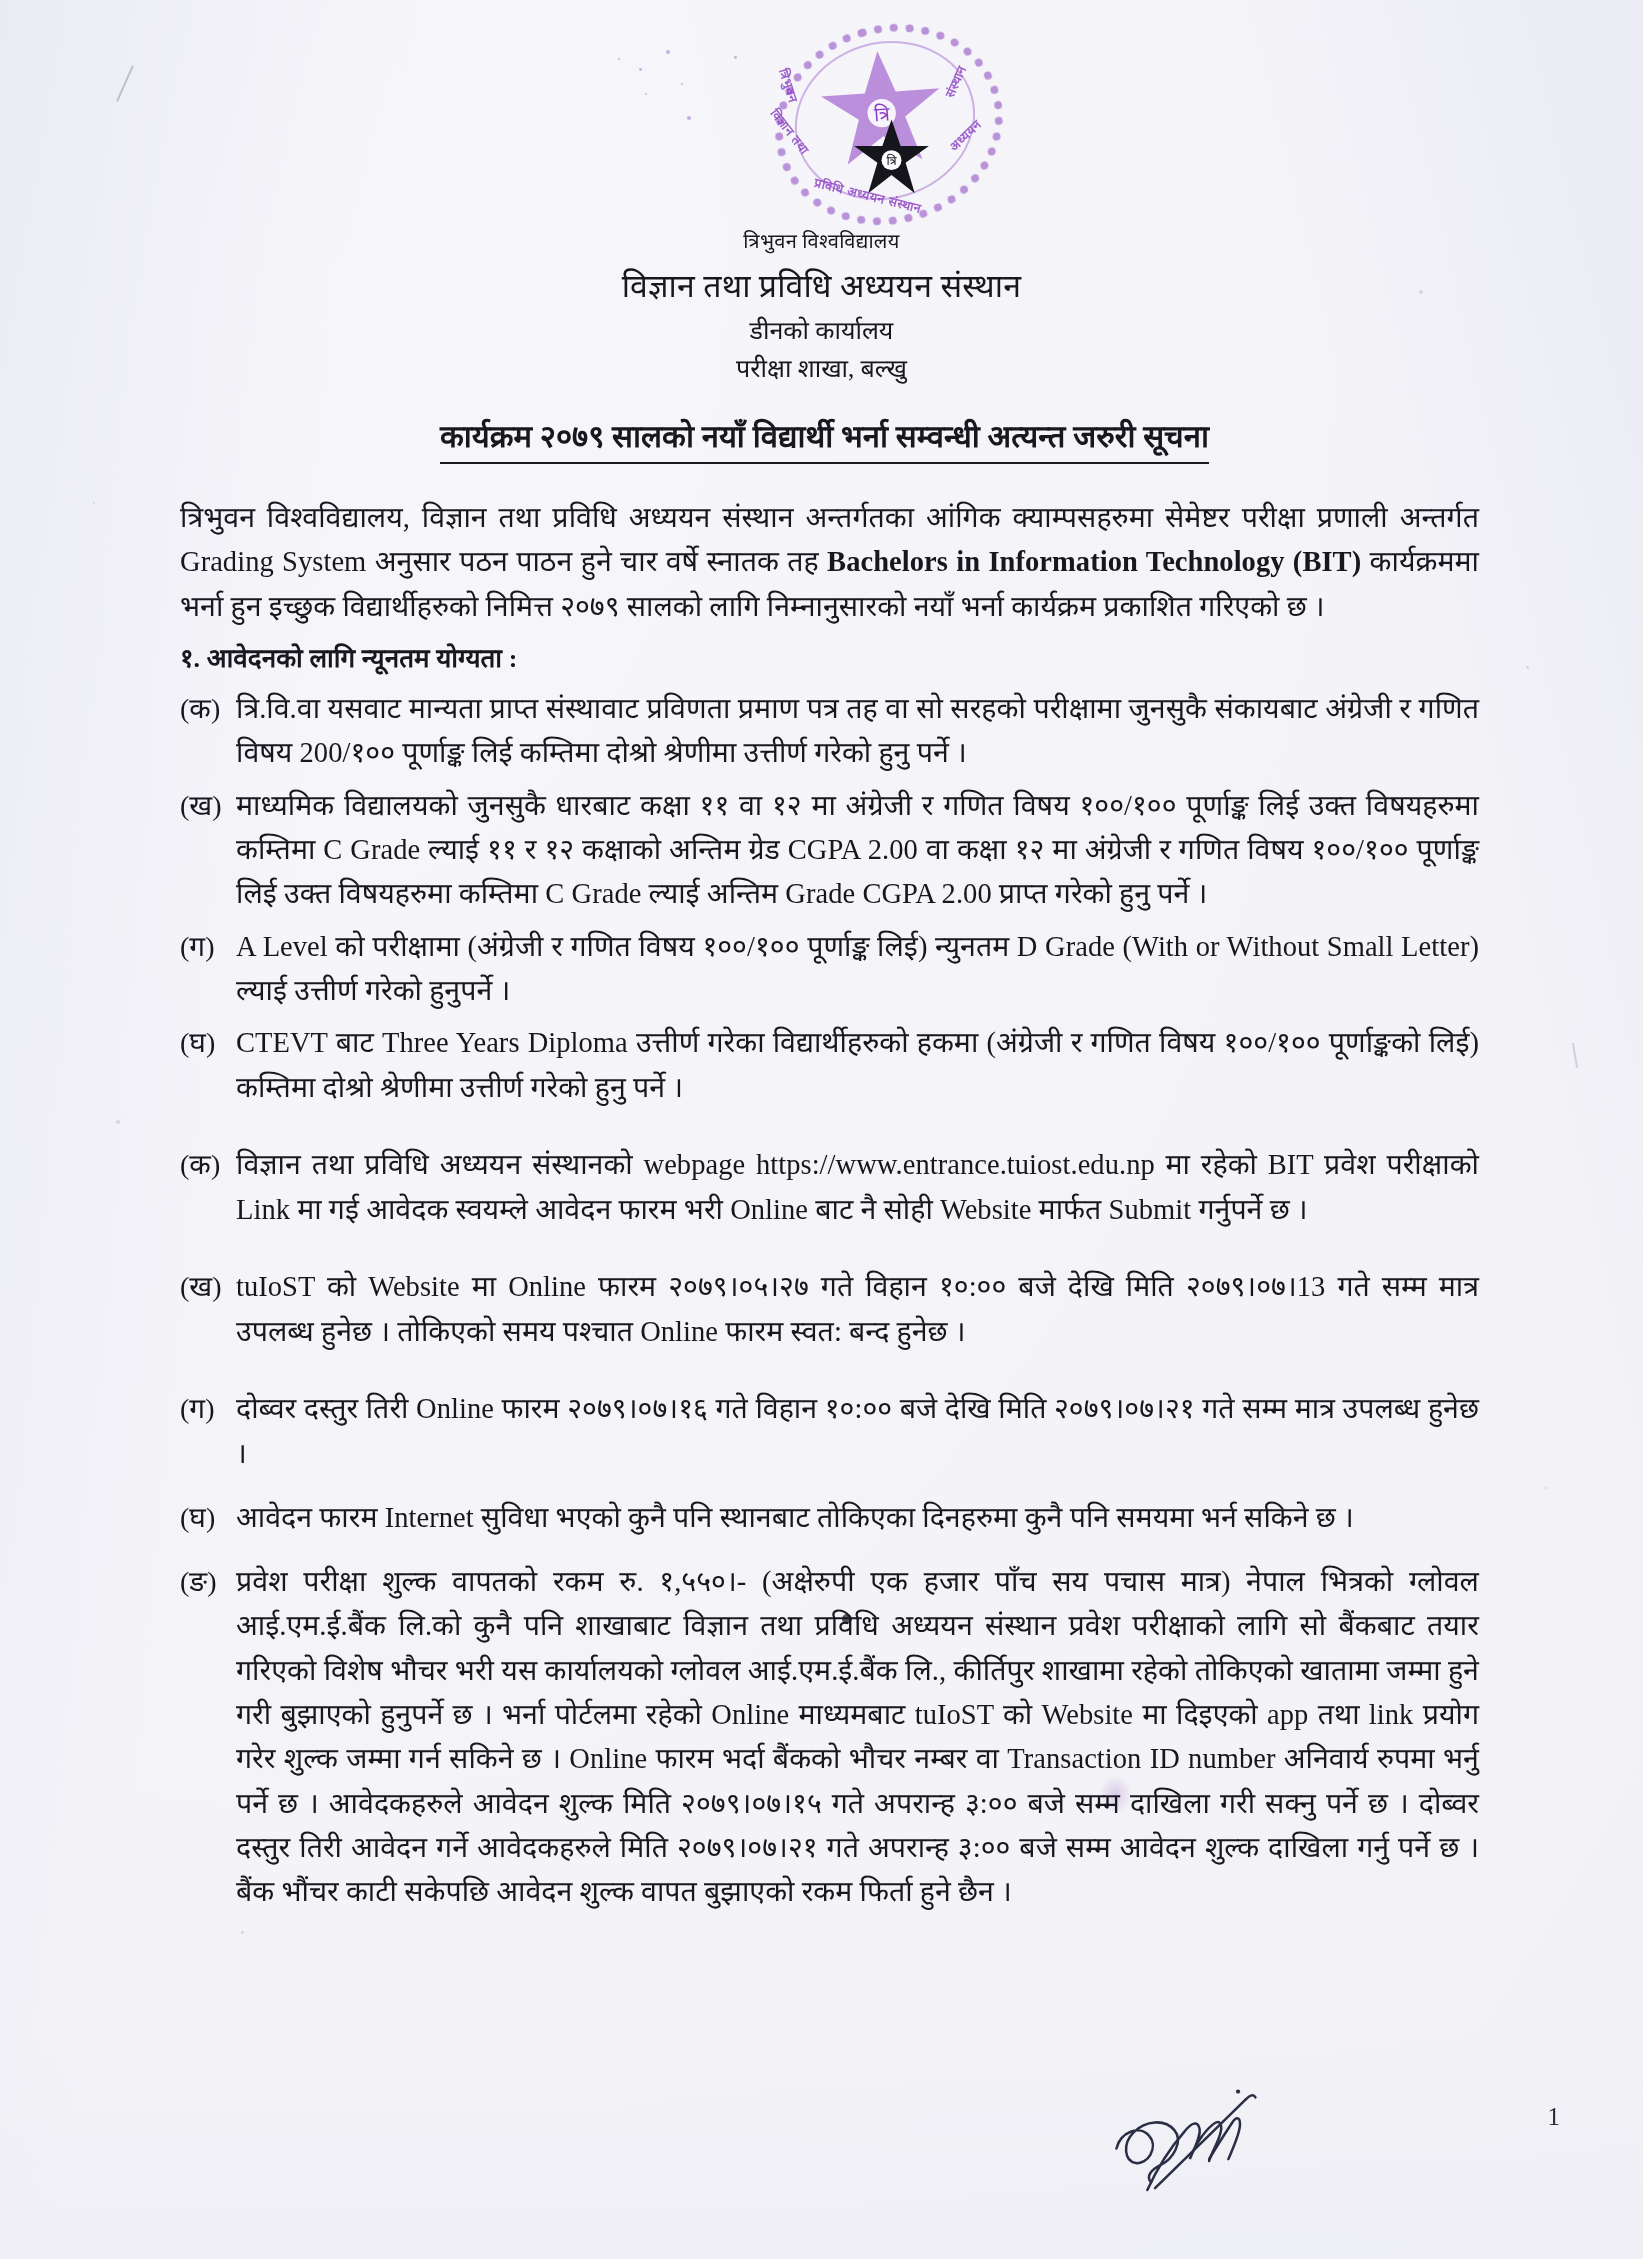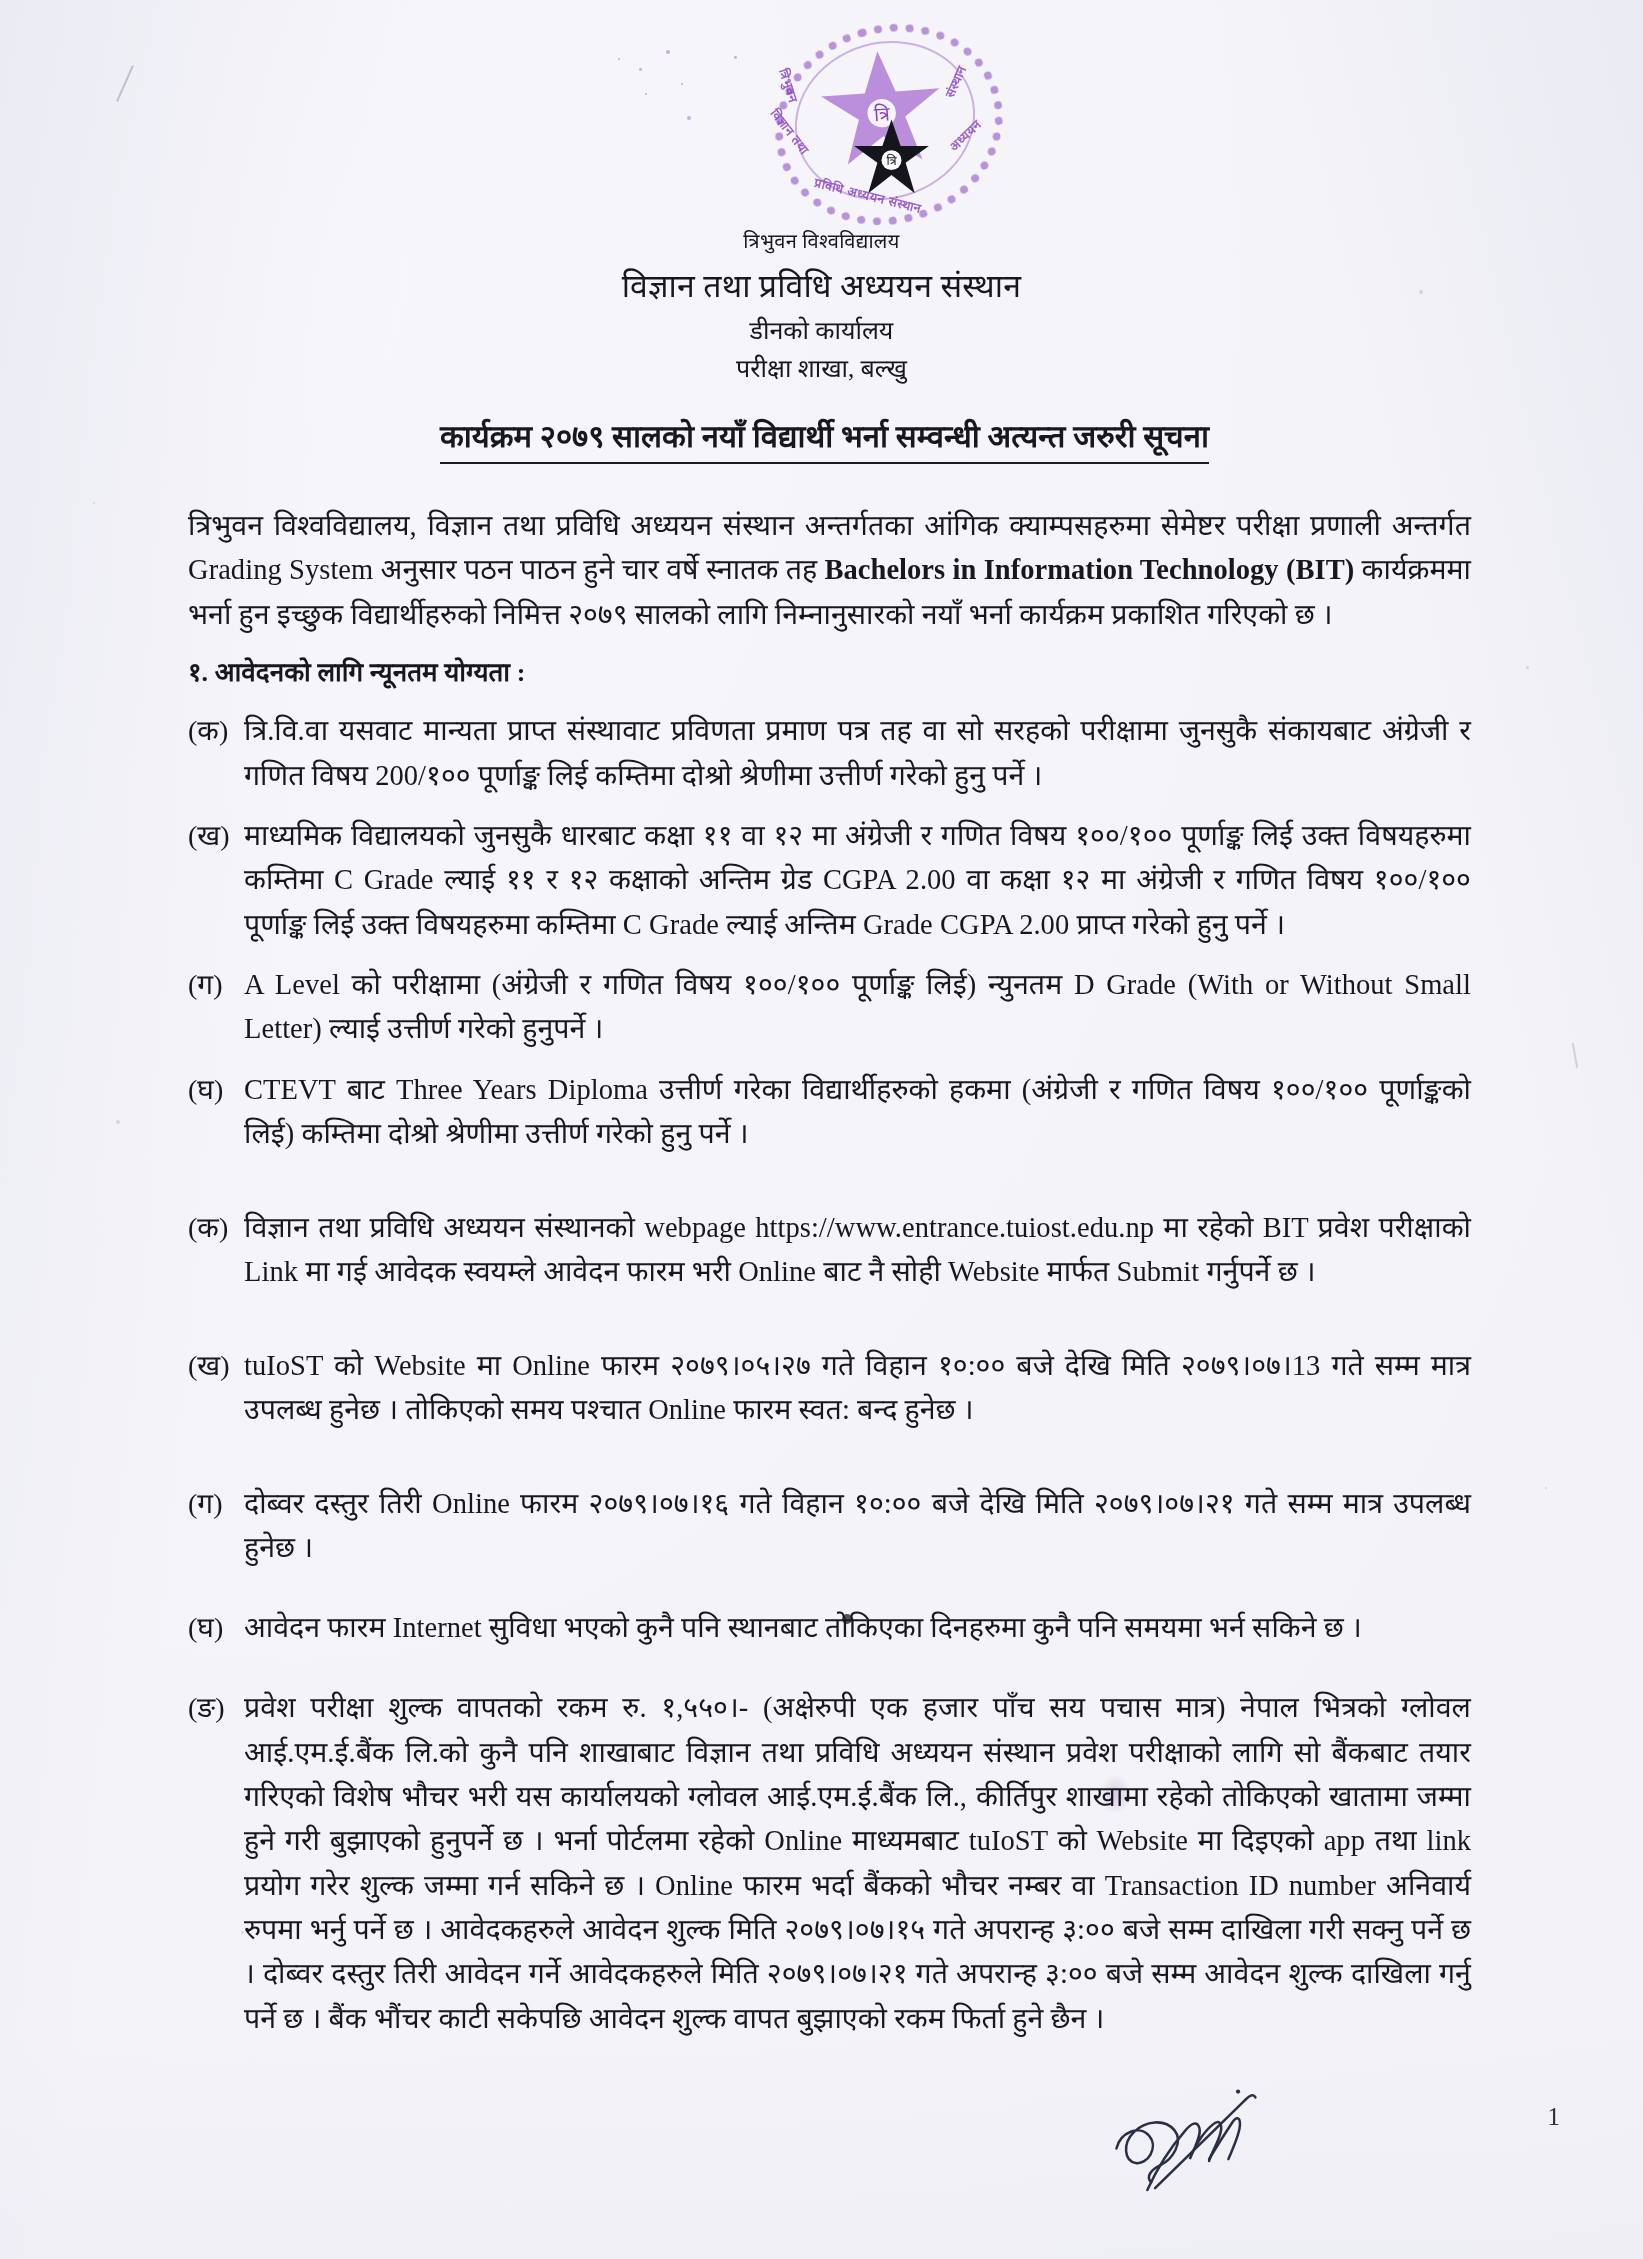--- a/index.html
+++ b/index.html
@@ -121,21 +121,21 @@
   .title-line .en { font-size: 32px; }
 
   
   .body {
     position: absolute;
     left: 172px;
     top: 488px;
     width: 1315px;
   }
   p.para, .lettered, .numhead {
-    margin: 16px;
+    margin: 8px;
     font-size: 28.5px;
     line-height: 1.555;
     text-align: justify;
     text-justify: inter-word;
     letter-spacing: 0.05px;
   }
   p.para b, .lettered b { font-weight: 700; }
 
   .numhead {
     font-size: 26px;

